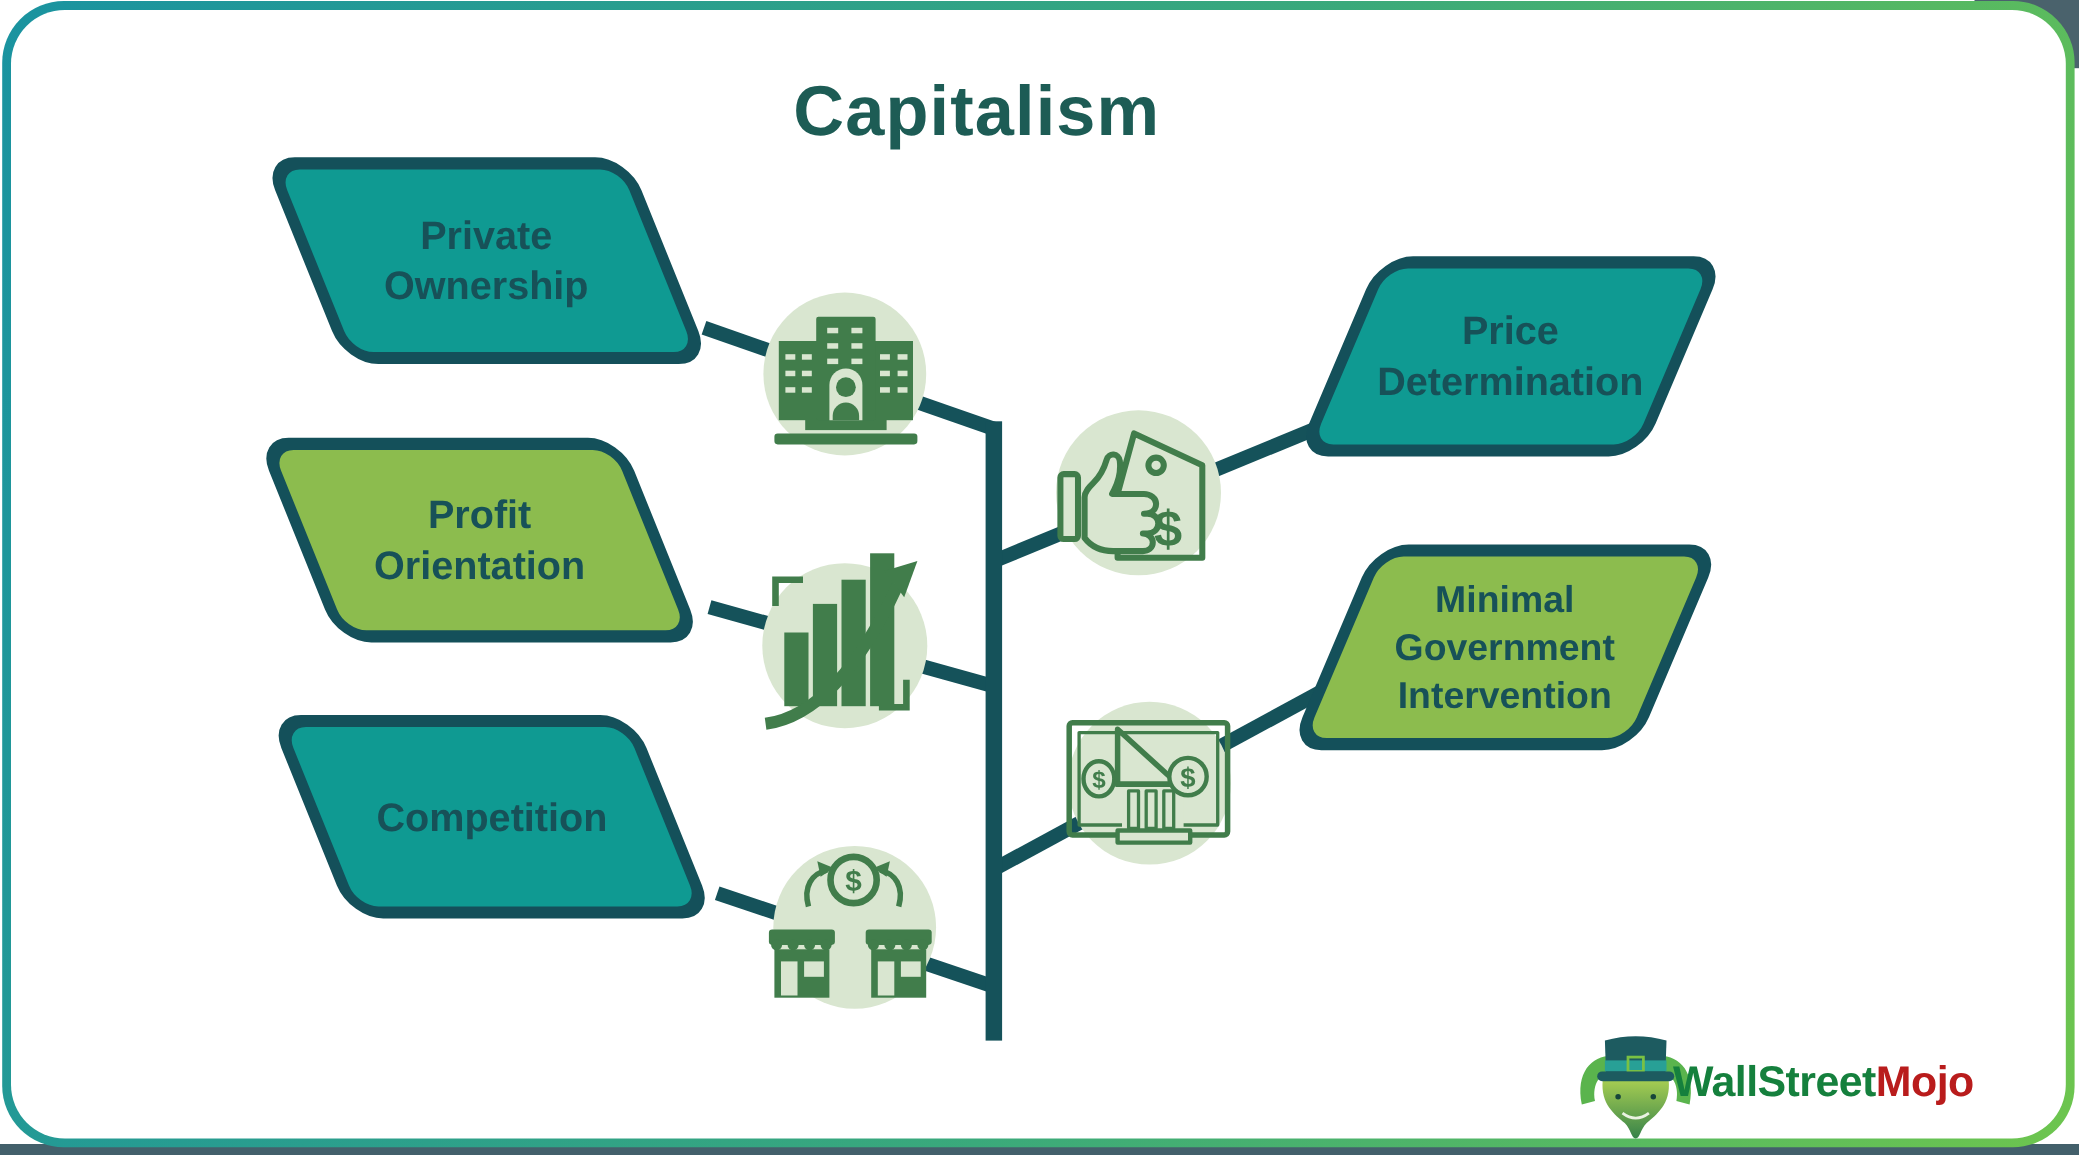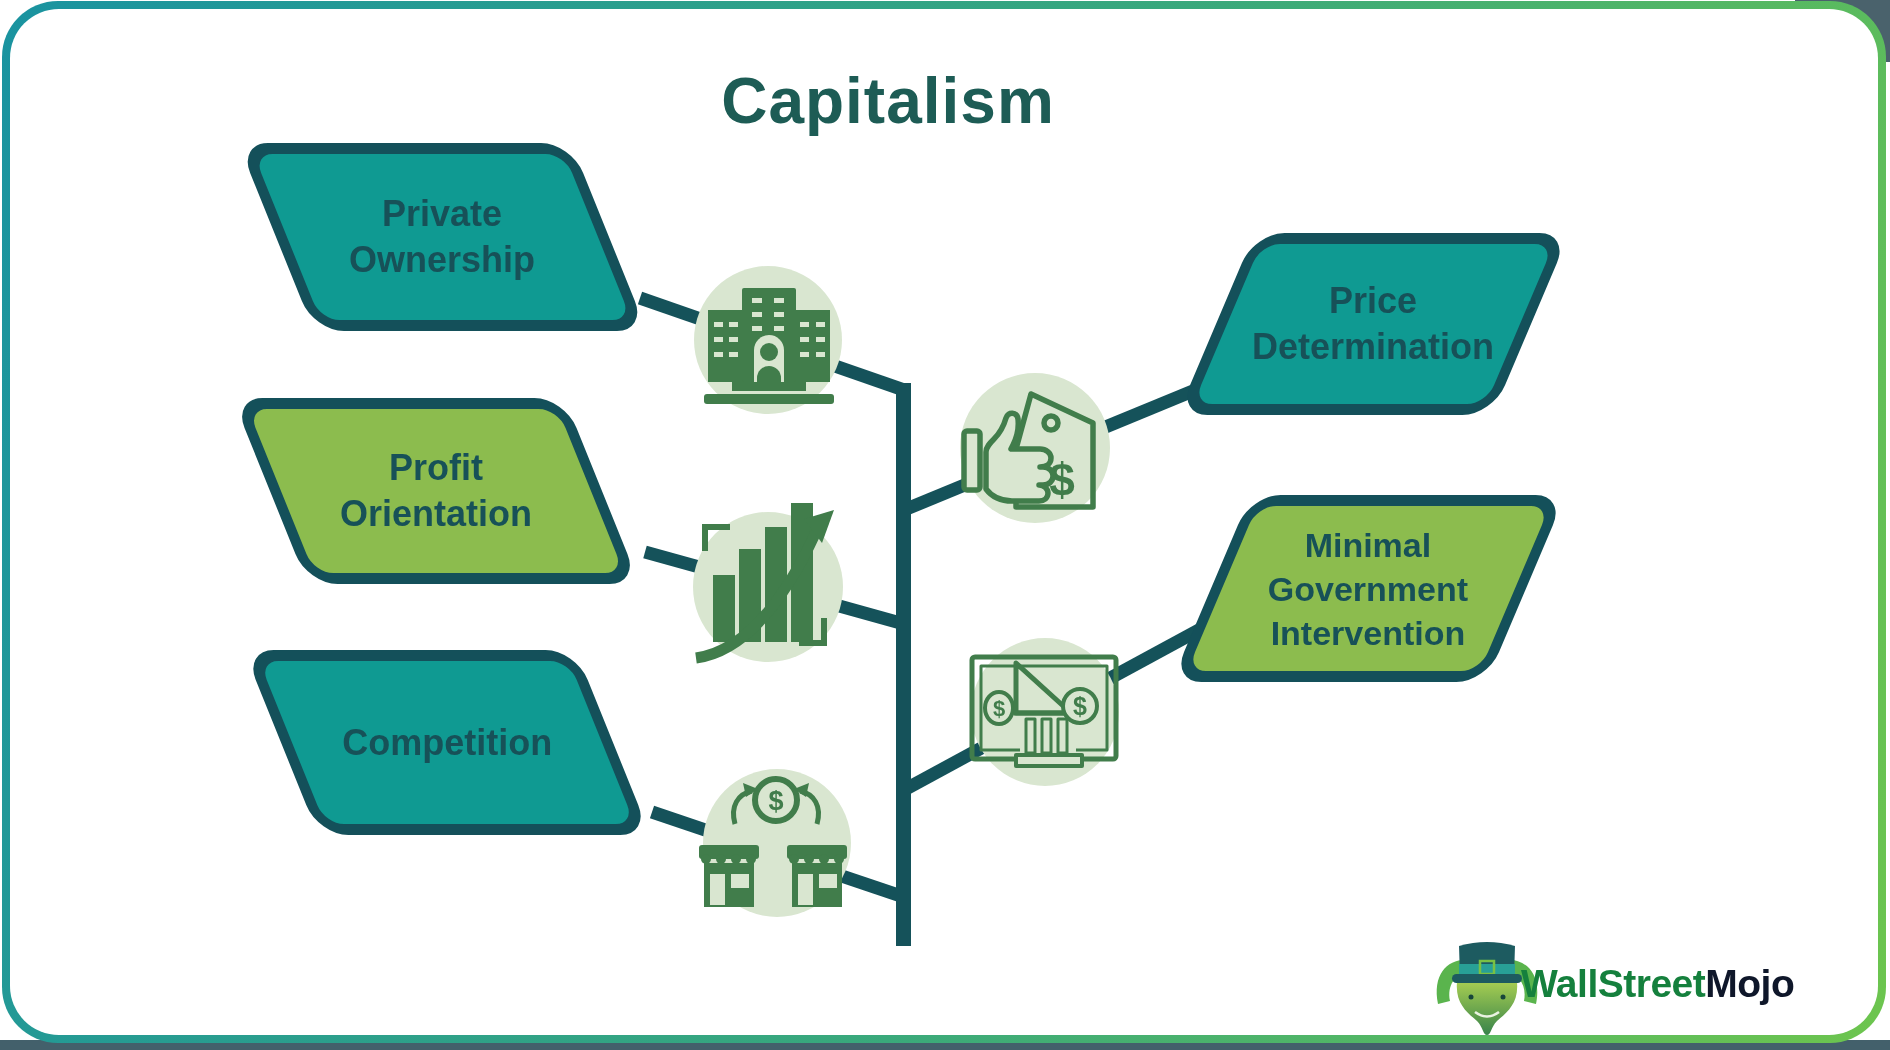--- a/index.html
+++ b/index.html
@@ -19,21 +19,21 @@
   .pbox.left-side{transform:skewX(22deg);}
   .pbox.right-side{transform:skewX(-23deg);}
   .pbox.teal{background:#0f9a92;}
   .pbox.green{background:#8cbc4e;}
   .pbox-inner{text-align:center;font-weight:800;font-size:36px;line-height:46px;color:#175158;}
   .pbox.left-side .pbox-inner{transform:skewX(-22deg);}
   .pbox.right-side .pbox-inner{transform:skewX(23deg);}
   .logo-text{position:absolute;left:1521px;top:962px;font-size:39px;font-weight:800;
              letter-spacing:-0.5px;white-space:nowrap;}
   .logo-text .part1{color:#15803d;}
-  .logo-text .part2{color:#0f172a;}
+  .logo-text .part2{color:#b91c1c;}
 </style>
 </head>
 <body>
 
 <div class="stage">
   <div class="shade-top-right"></div>
   <div class="shade-bottom"></div>
   <div class="card">
     <div class="card-inner"></div>
   </div>

